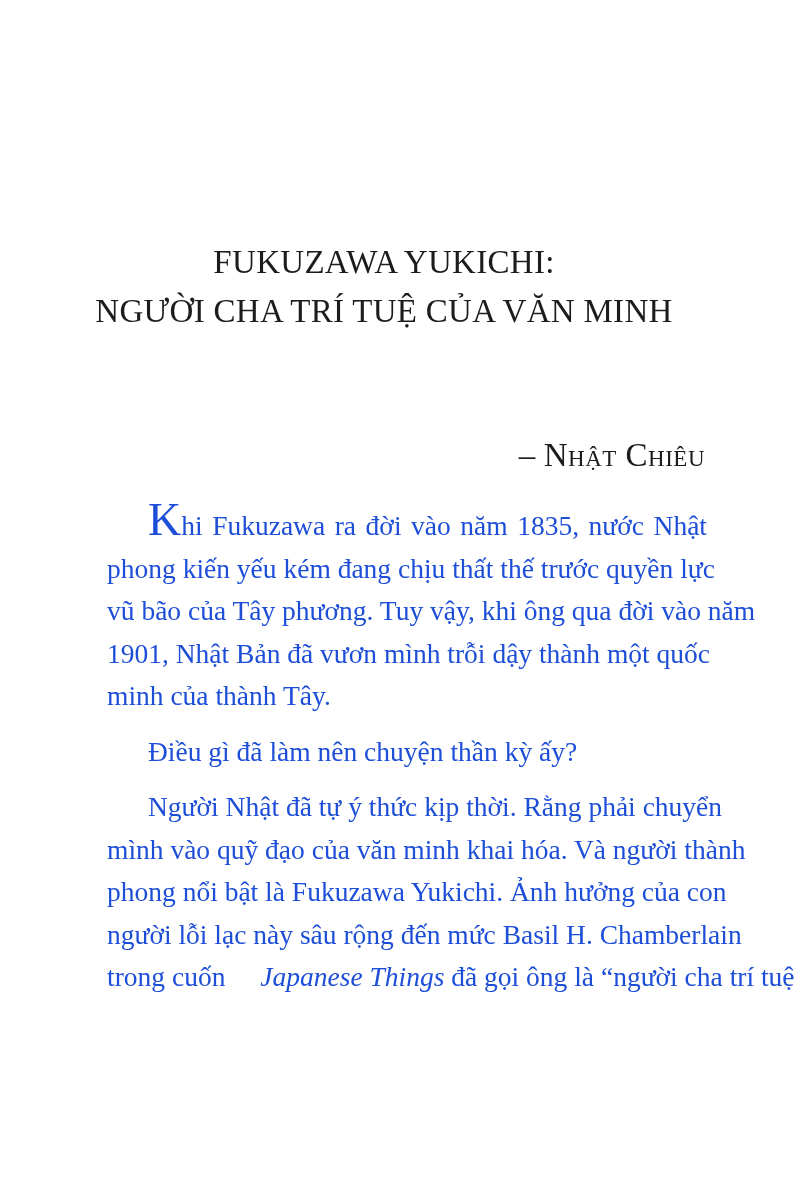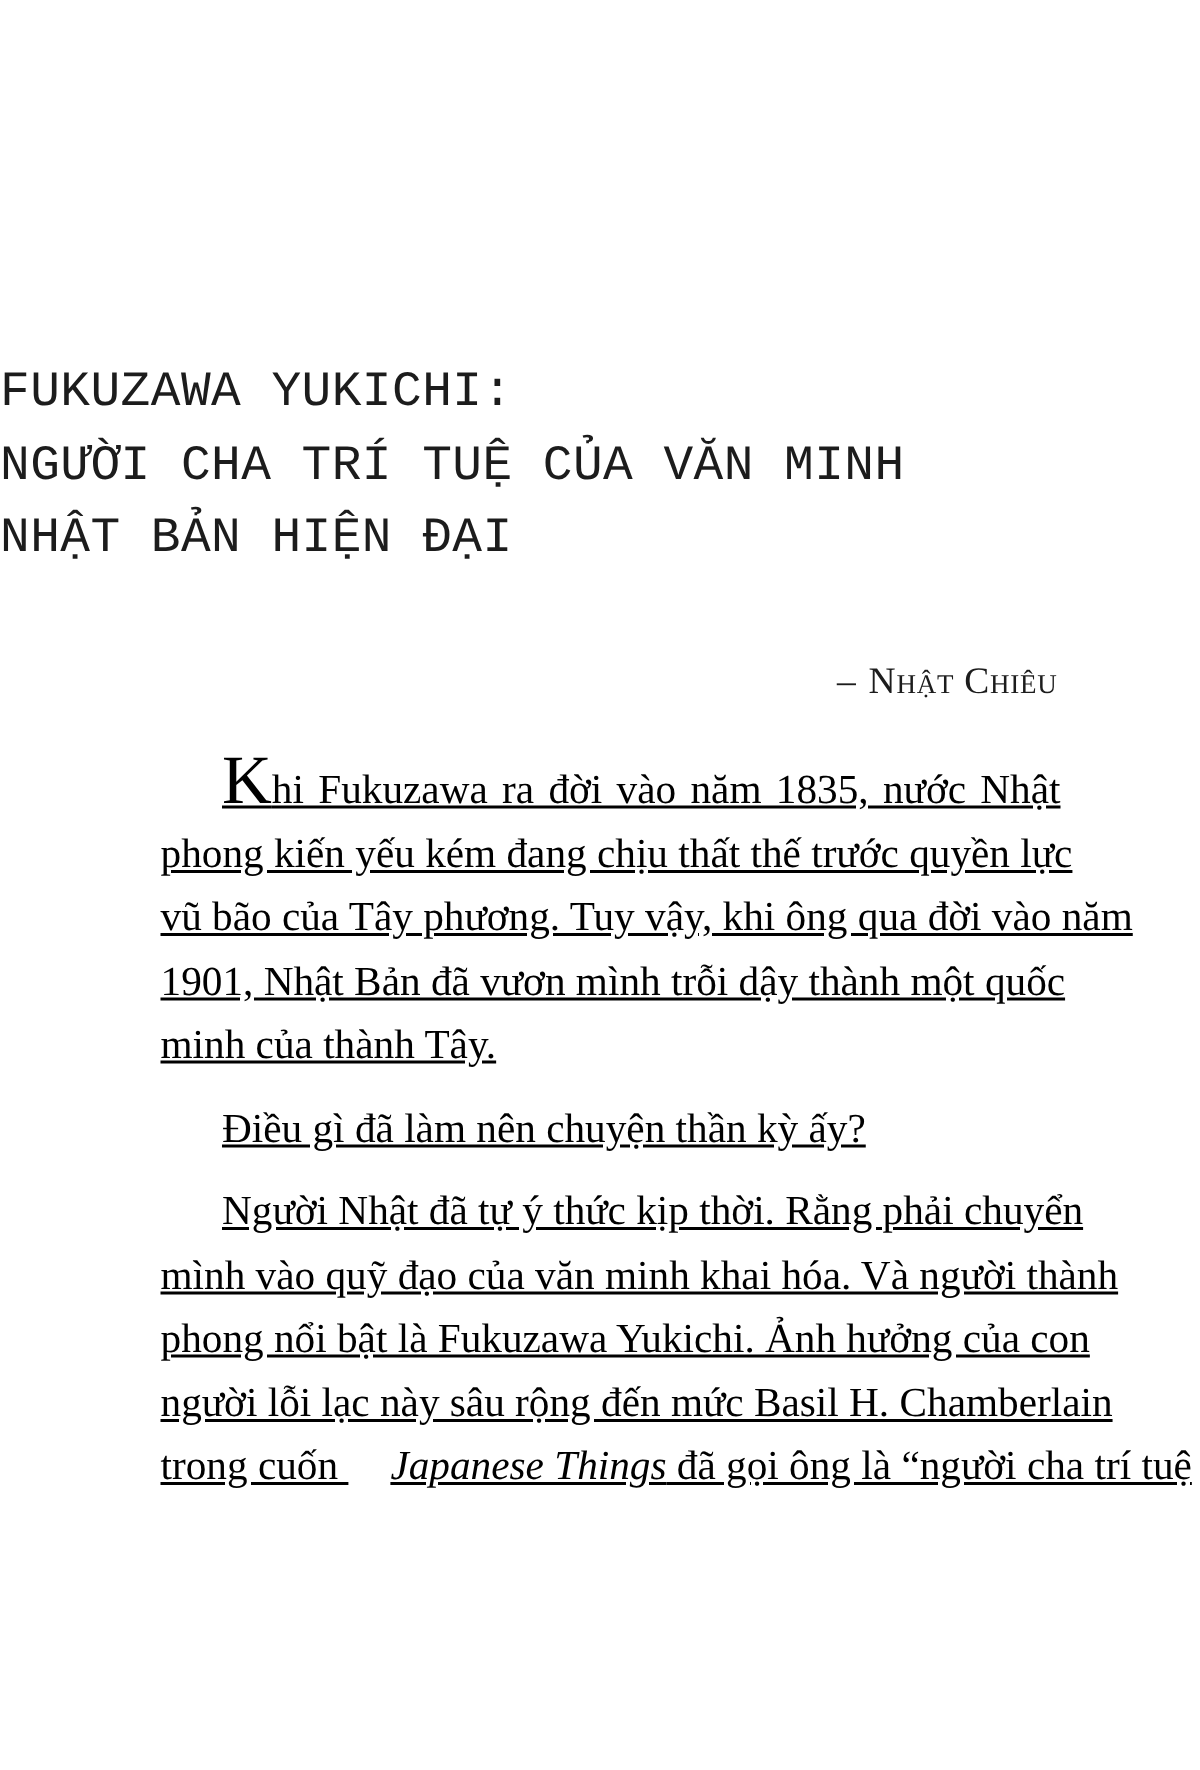--- a/index.html
+++ b/index.html
@@ -18,51 +18,49 @@
     .page {
       position: absolute;
       left: 0; top: 0;
       width: 800px; height: 1180px;
     }
     .title-block {
       position: absolute;
       left: 0;
       top: 238px;
       width: 768px;
-      text-align: left;
-      font-family: Liberation Mono, monospace;
+      text-align: center;
     }
     .title-line {
       font-size: 33px;
       line-height: 48.5px;
       letter-spacing: 0.3px;
       white-space: nowrap;
       color: #1c1c1c;
     }
     .author {
       position: absolute;
       right: 95px;
       top: 440px;
-      font-size: 25px;
+      font-size: 33px;
       line-height: 30px;
       font-variant: small-caps;
       letter-spacing: 0.5px;
       white-space: nowrap;
       color: #1c1c1c;
     }
     .author .dash { margin-right: 8px; }
     .body-text {
       position: absolute;
       left: 107px;
       top: 497px;
       width: 600px;
       font-size: 27.5px;
       line-height: 42.5px;
-      color: #000000;
-      text-decoration: underline;
+      color: #1d4ed8;
     }
     .para {
       margin: 0;
       text-align: justify;
       text-align-last: left;
     }
     .para .line {
       display: block;
       white-space: nowrap;
       text-align: justify;
@@ -82,21 +80,20 @@
     .italic { font-style: italic; margin-left: 28px; }
   </style>
 </head>
 <body>
 
 <div class="page">
 
   <div class="title-block">
     <div class="title-line">FUKUZAWA YUKICHI:</div>
     <div class="title-line">NGƯỜI CHA TRÍ TUỆ CỦA VĂN MINH</div>
-    <div class="title-line">NHẬT BẢN HIỆN ĐẠI</div>
   </div>
 
   <div class="author">
     <span class="dash">–</span><span>Nhật Chiêu</span>
   </div>
 
   <div class="body-text">
 
     <p class="para">
       <span class="line indent"><span class="dropcap">K</span><span>hi Fukuzawa ra đời vào năm 1835, nước Nhật</span></span>

